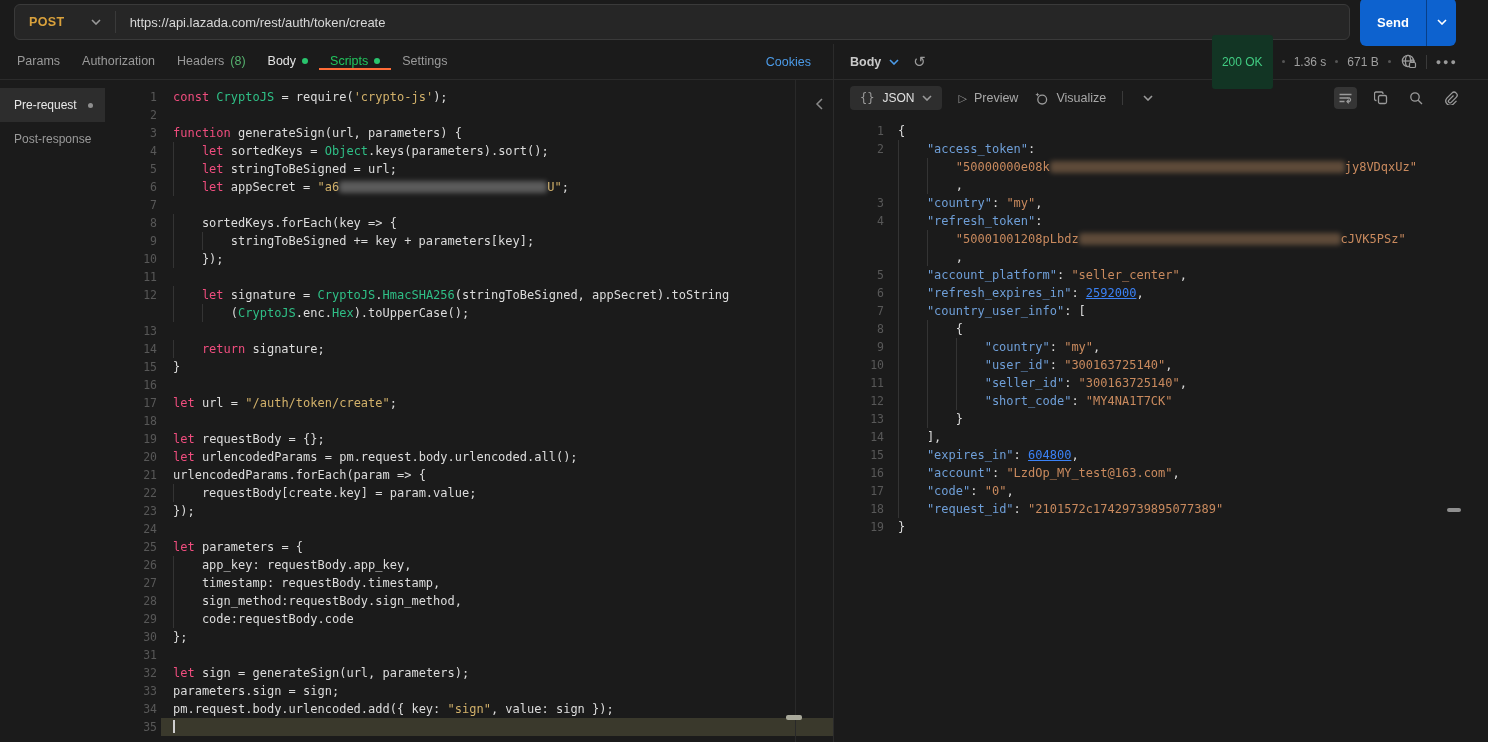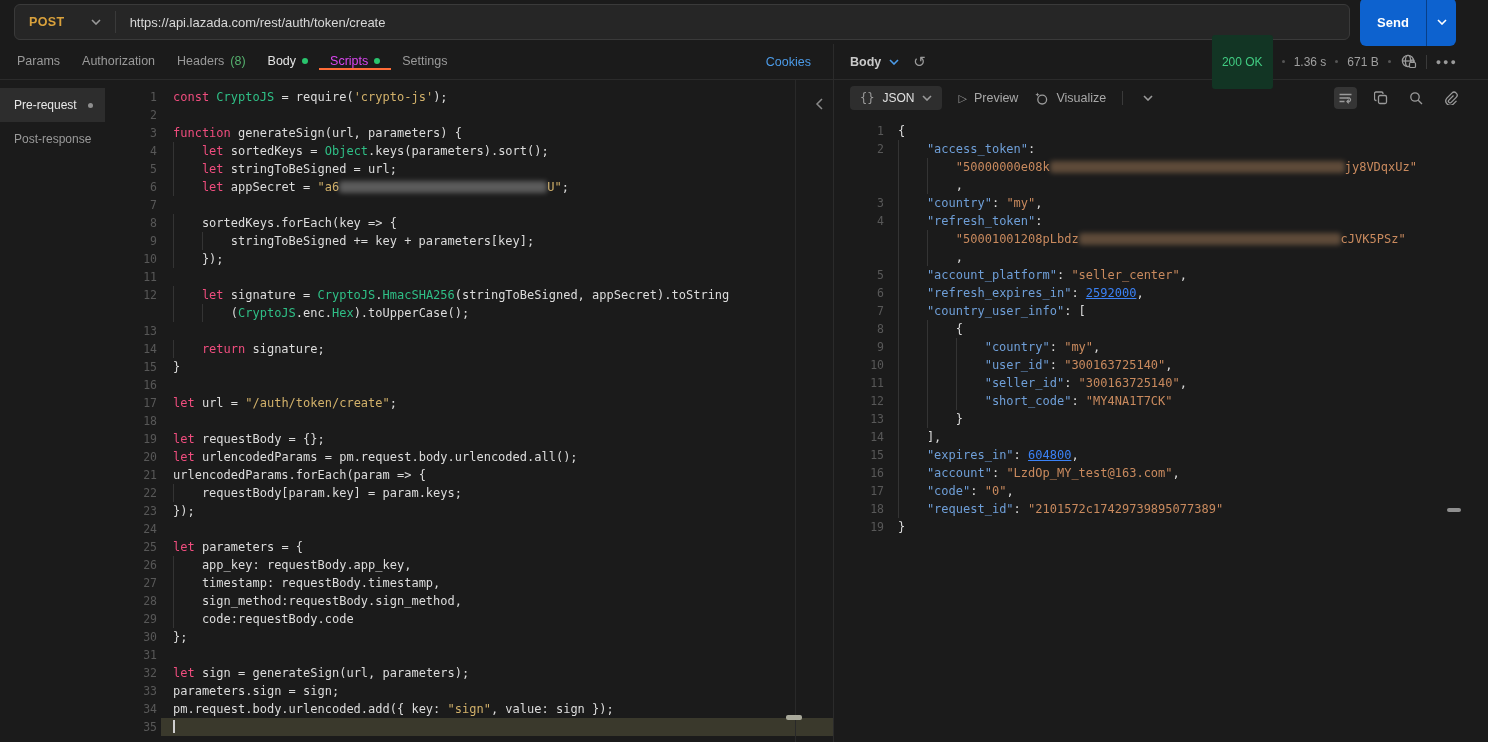--- a/index.html
+++ b/index.html
@@ -25,21 +25,21 @@
   .chev { width:10px; height:6px; }
   .chev path { fill:none; stroke:#9a9a9a; stroke-width:1.6; }
   .send-chev .chev path { stroke:#fff; }
 
   
   .tabrow { height:36px; display:flex; border-bottom:1px solid #2b2b2b; }
   .tabs-left { width:833px; display:flex; align-items:center; padding-left:6px; }
   .tab { display:flex; align-items:center; gap:6px; padding:0 11px; font-size:12.5px; color:#9a9a9a;
          cursor:pointer; border-bottom:2px solid transparent; }
   .tab.lit { color:#e4e4e4; }
-  .tab.active { color:#d946ef; border-bottom-color:#ff6c37; }
+  .tab.active { color:#22c55e; border-bottom-color:#ff6c37; }
   .tab .count { color:#55b06e; }
   .dot { width:6px; height:6px; border-radius:50%; background:#29c46d; }
   .cookies { margin-left:auto; margin-right:22px; align-self:center; color:#4c9be8; font-size:12.5px;
              font-weight:normal; cursor:pointer; }
   .resp-head { flex:1; display:flex; align-items:center; border-left:1px solid #2b2b2b;
                padding:0 30px 0 16px; gap:14px; }
   .body-dd { display:flex; align-items:center; gap:8px; color:#c9c9c9; font-size:12.5px;
              font-weight:bold; cursor:pointer; }
   .hist-icon { color:#9a9a9a; font-size:15px; cursor:pointer; line-height:1; }
   .meta { margin-left:auto; display:flex; align-items:center; gap:9px; }
@@ -285,21 +285,21 @@
           <div class="cl">
             <span class="ln">20</span>
             <span class="lc"><span class="tok-k">let</span><span class="tok-d"> urlencodedParams = pm.request.body.urlencoded.all();</span></span>
           </div>
           <div class="cl">
             <span class="ln">21</span>
             <span class="lc"><span class="tok-d">urlencodedParams.forEach(param =&gt; {</span></span>
           </div>
           <div class="cl">
             <span class="ln">22</span>
-            <span class="lc"><span class="gd"></span><span class="tok-d">requestBody[param.key] = param.keys;</span></span>
+            <span class="lc"><span class="gd"></span><span class="tok-d">requestBody[create.key] = param.value;</span></span>
           </div>
           <div class="cl">
             <span class="ln">23</span>
             <span class="lc"><span class="tok-d">});</span></span>
           </div>
           <div class="cl">
             <span class="ln">24</span>
             <span class="lc"></span>
           </div>
           <div class="cl">

